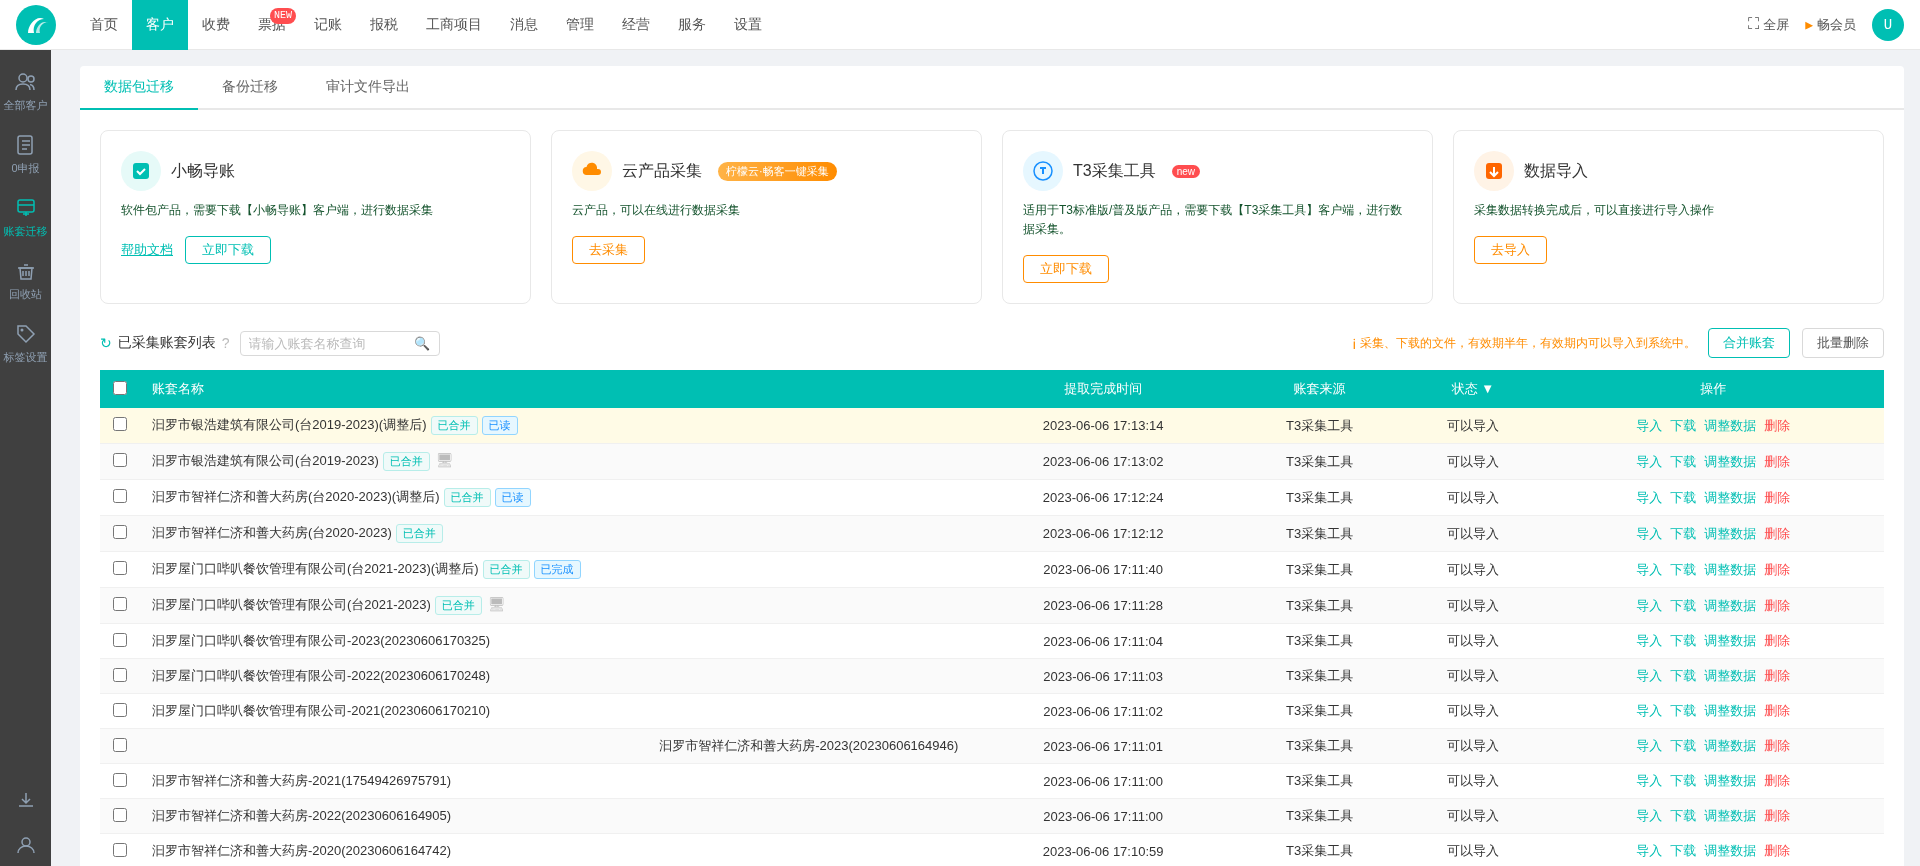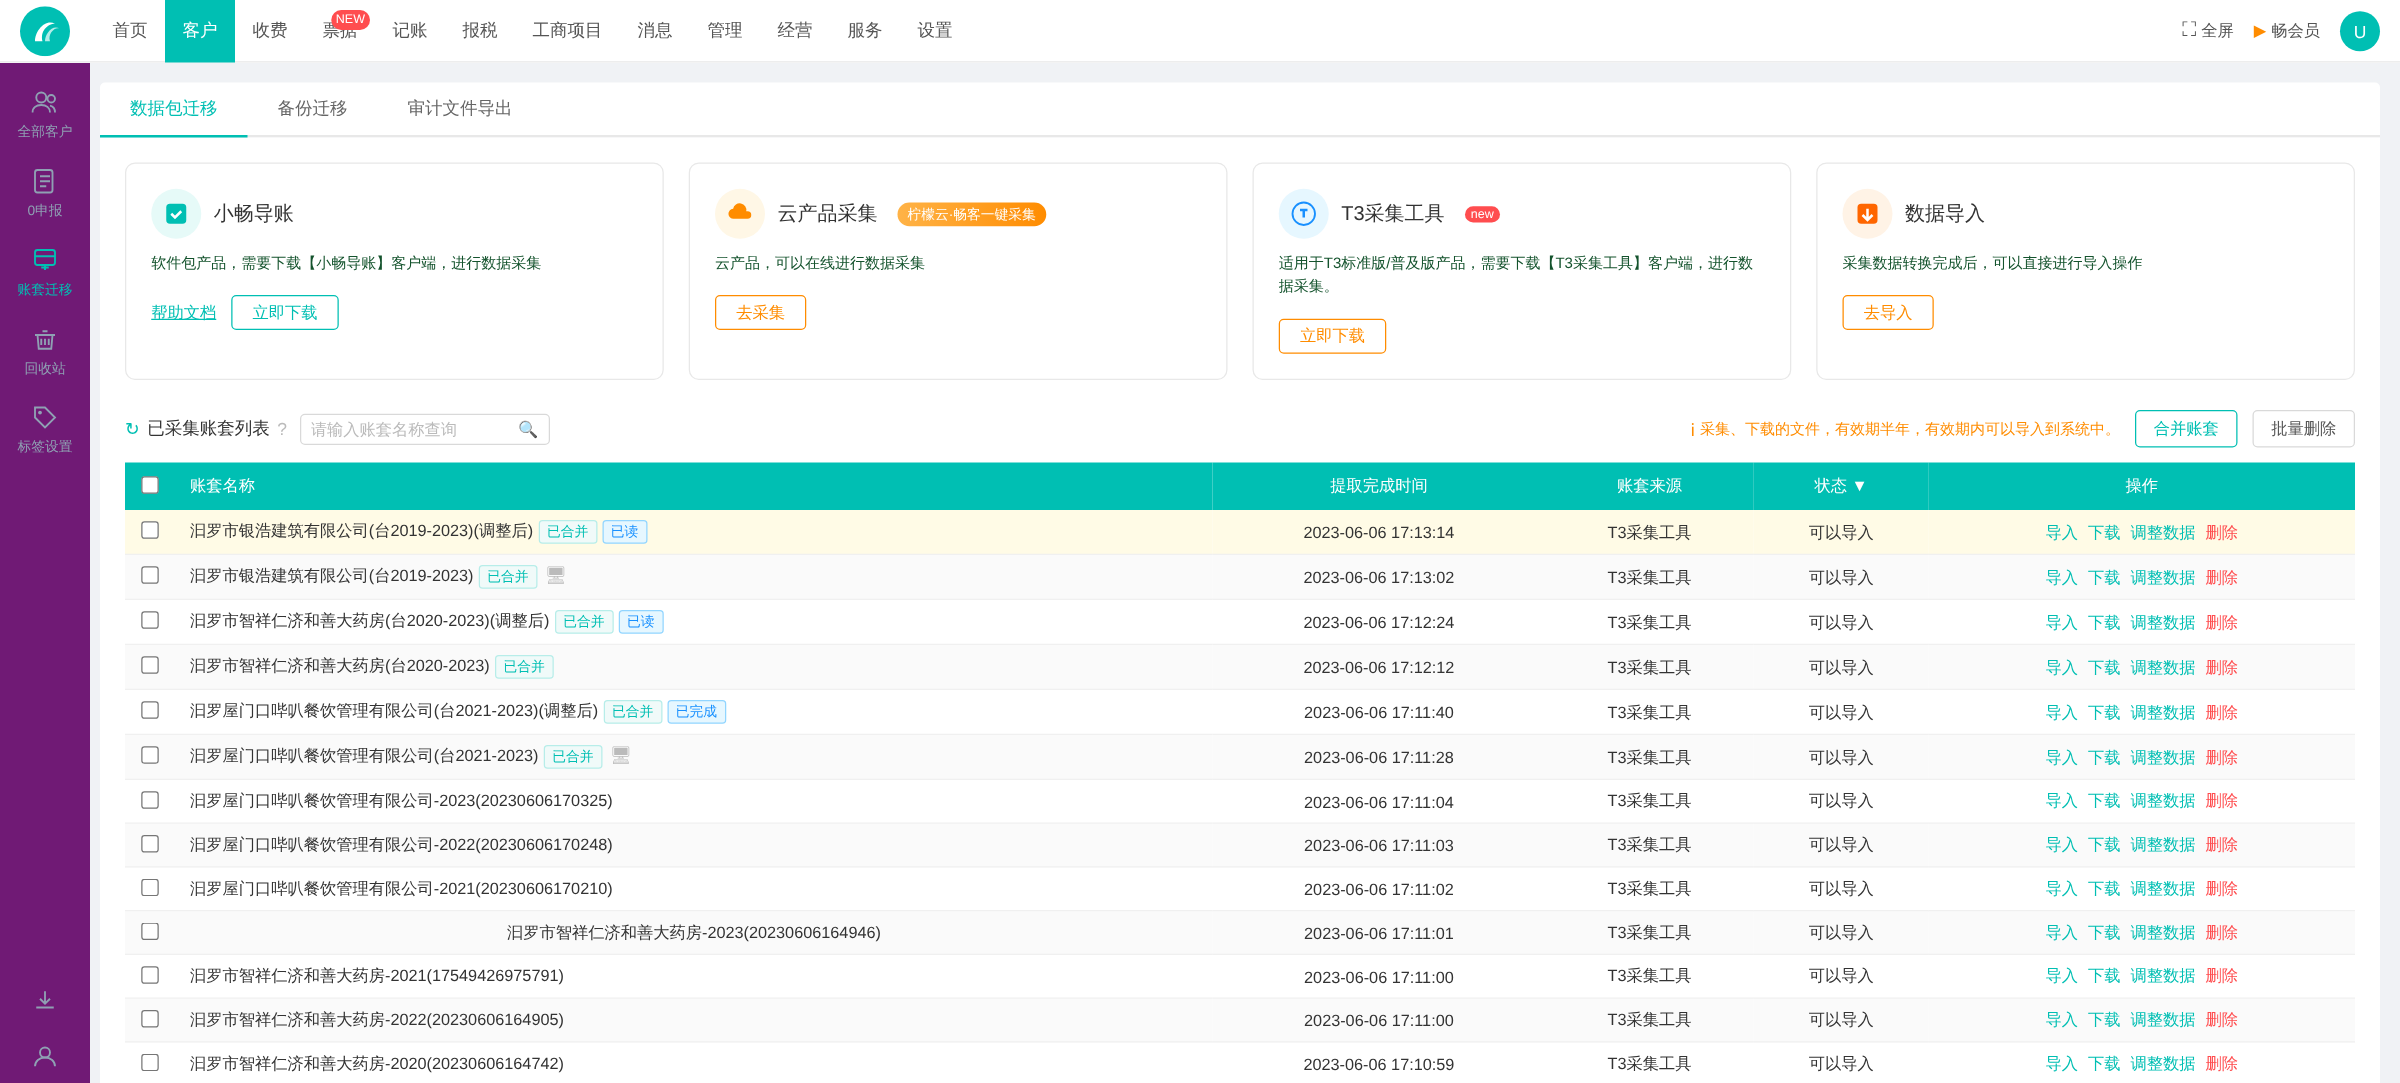--- a/index.html
+++ b/index.html
@@ -1,32 +1,32 @@
 <!DOCTYPE html>
 <html><head>
   <meta charset="utf-8">
   <style>
     * { margin: 0; padding: 0; box-sizing: border-box; }
     body { font-family: 'Microsoft YaHei', Arial, sans-serif; font-size: 13px; background: #f0f2f5; color: #333; width: 1920px; min-height: 866px; overflow-x: hidden; }
 
     
-    .top-nav { display: flex; align-items: center; background: #fff; height: 50px; border-bottom: 1px solid #e8e8e8; padding: 0 16px; position: fixed; top: 0; left: 0; right: 0; z-index: 100; }
+    .top-nav { display: flex; align-items: center; background: #fff; height: 50px; border-bottom: 1px solid #e8e8e8; padding: 0 16px; position: fixed; top: 0; left: 0; right: 0; z-index: 100; font-family: Liberation Mono, monospace; }
     .logo { width: 40px; height: 40px; margin-right: 20px; }
     .logo svg { width: 40px; height: 40px; }
     .nav-items { display: flex; align-items: center; flex: 1; }
     .nav-item { padding: 0 14px; height: 50px; display: flex; align-items: center; cursor: pointer; font-size: 14px; color: #555; position: relative; }
     .nav-item.active { background: #00bfb3; color: #fff; border-radius: 0; }
     .nav-badge { position: absolute; top: 8px; right: 4px; background: #ff4d4f; color: #fff; font-size: 10px; padding: 0 4px; border-radius: 8px; line-height: 16px; }
     .nav-right { display: flex; align-items: center; gap: 16px; margin-left: auto; }
     .nav-right-btn { display: flex; align-items: center; gap: 4px; cursor: pointer; color: #555; font-size: 13px; }
     .avatar { width: 32px; height: 32px; border-radius: 50%; background: #00bfb3; display: flex; align-items: center; justify-content: center; color: #fff; font-size: 14px; cursor: pointer; }
 
     
     .layout { display: flex; margin-top: 50px; }
-    .sidebar { width: 72px; background: #701a75; min-height: 816px; display: flex; flex-direction: column; align-items: center; padding-top: 10px; position: fixed; top: 50px; left: 0; bottom: 0; z-index: 90; }
+    .sidebar { width: 51px; background: #404040; min-height: 816px; display: flex; flex-direction: column; align-items: center; padding-top: 10px; position: fixed; top: 50px; left: 0; bottom: 0; z-index: 90; }
     .sidebar-item { width: 64px; display: flex; flex-direction: column; align-items: center; justify-content: center; padding: 10px 4px; cursor: pointer; color: #8fa0b3; font-size: 11px; gap: 4px; }
     .sidebar-item.active { color: #fff; }
     .sidebar-icon { width: 24px; height: 24px; display: flex; align-items: center; justify-content: center; }
 
     
     .main { margin-left: 64px; padding: 16px; flex: 1; }
     .tabs-bar { display: flex; gap: 0; background: #fff; border-radius: 4px 4px 0 0; border-bottom: 2px solid #e8e8e8; margin-bottom: 0; }
     .tab { padding: 12px 24px; cursor: pointer; color: #666; font-size: 14px; border-bottom: 2px solid transparent; margin-bottom: -2px; }
     .tab.active { color: #00bfb3; border-bottom: 2px solid #00bfb3; font-weight: 500; }
     .content-area { background: #fff; padding: 20px; border-radius: 0 0 4px 4px; }
@@ -392,21 +392,21 @@
             <tr>
               <td><input type="checkbox" class="checkbox" style=""></td>
               <td style="text-align: left;"><span>汩罗屋门口哔叭餐饮管理有限公司-2021(20230606170210)</span></td>
               <td>2023-06-06 17:11:02</td>
               <td>T3采集工具</td>
               <td><span class="status-ok">可以导入</span></td>
               <td><span class="action-btn">导入</span><span class="action-btn">下载</span><span class="action-btn">调整数据</span><span class="action-btn delete">删除</span></td>
             </tr>
             <tr>
               <td><input type="checkbox" class="checkbox" style=""></td>
-              <td style="text-align: center;"><span>汩罗市智祥仁济和善大药房-2023(20230606164946)</span></td>
+              <td style="text-align: right;"><span>汩罗市智祥仁济和善大药房-2023(20230606164946)</span></td>
               <td>2023-06-06 17:11:01</td>
               <td>T3采集工具</td>
               <td><span class="status-ok">可以导入</span></td>
               <td><span class="action-btn">导入</span><span class="action-btn">下载</span><span class="action-btn">调整数据</span><span class="action-btn delete">删除</span></td>
             </tr>
             <tr>
               <td><input type="checkbox" class="checkbox" style=""></td>
               <td style="text-align: left;"><span>汩罗市智祥仁济和善大药房-2021(17549426975791)</span></td>
               <td>2023-06-06 17:11:00</td>
               <td>T3采集工具</td>

